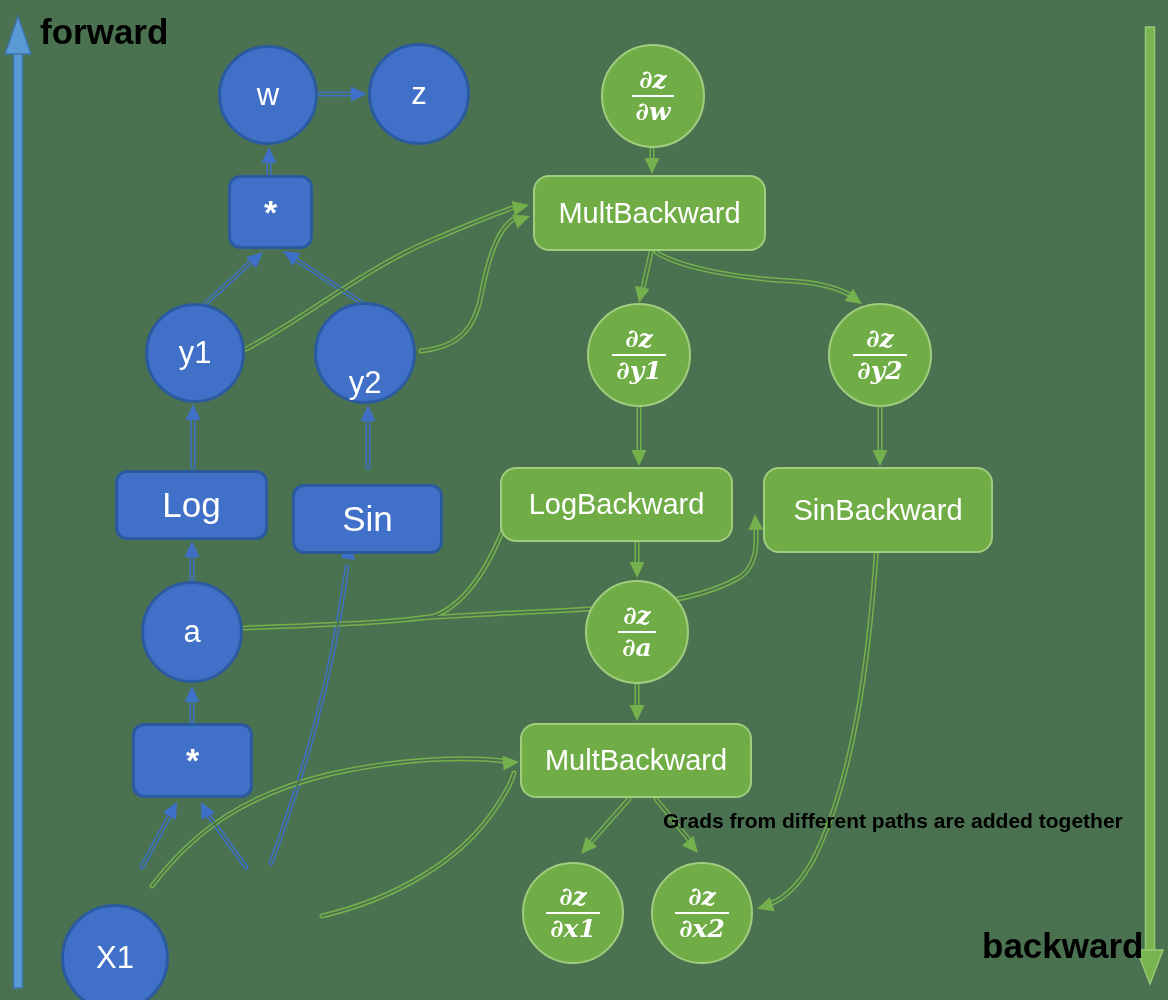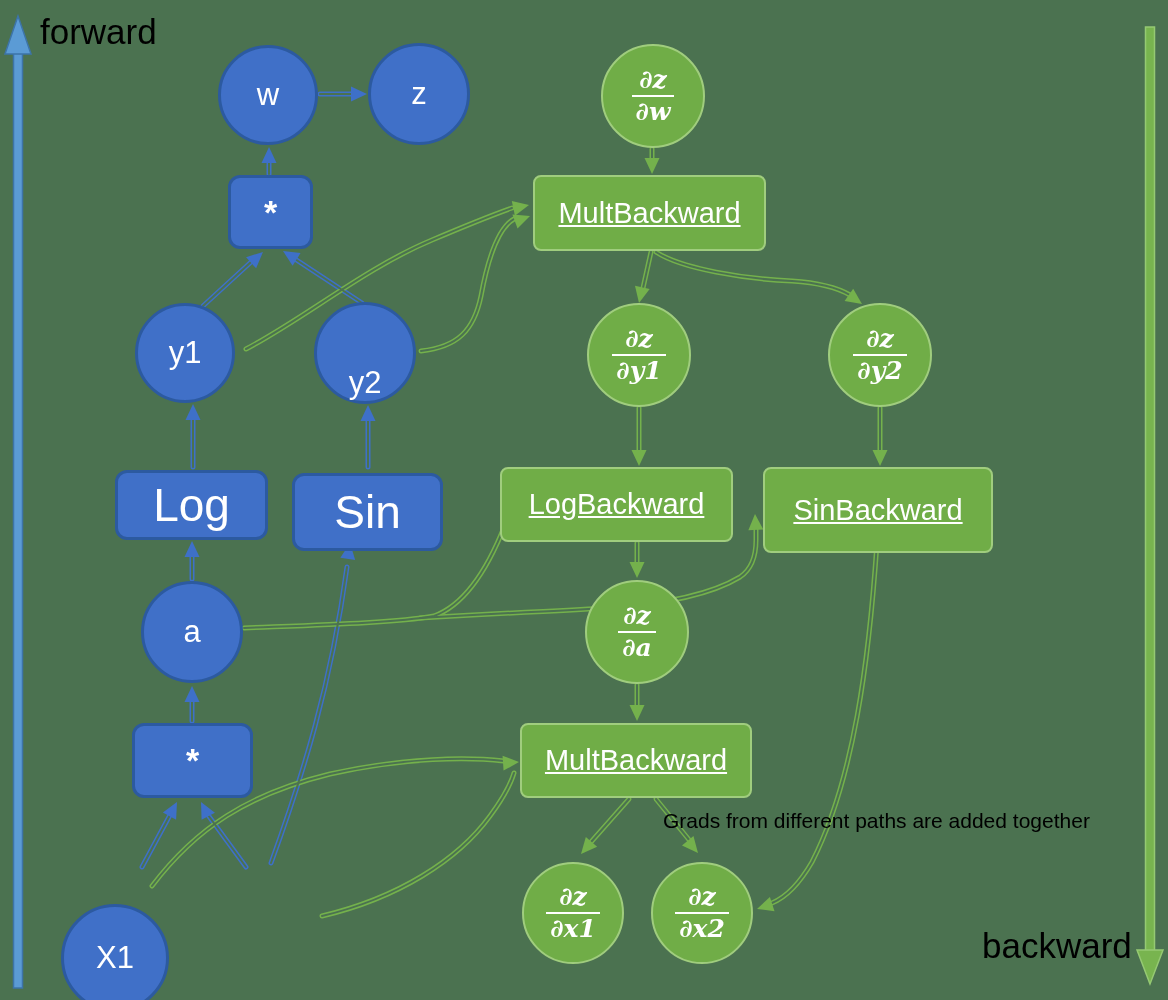--- a/index.html
+++ b/index.html
@@ -13,33 +13,33 @@
   #edge-svg{position:absolute;left:0;top:0;z-index:1;}
   #nodes-layer{position:absolute;left:0;top:0;width:100%;height:100%;z-index:2;}
   .node{
     position:absolute;display:flex;align-items:center;justify-content:center;
     color:#ffffff;box-sizing:border-box;text-align:center;
   }
   .node.circle{border-radius:50%;}
   .node.blue{background:var(--blueFill);border:3px solid var(--blueStroke);}
   .node.green{background:var(--greenFill);border:2px solid var(--greenStroke);}
   .node.box.blue{border-radius:12px;}
-  .node.box.green{border-radius:8px;text-decoration:underline;}
+  .node.box.green{border-radius:16px;}
   .lbl-circle{font-size:31px;}
   .lbl-op{font-size:34px;font-weight:bold;}
-  .lbl-fn{font-size:46px;}
+  .lbl-fn{font-size:35px;}
   .lbl-bk{font-size:29px;}
   .frac{
     display:flex;flex-direction:column;align-items:center;
     font-family:"DejaVu Serif",serif;font-style:italic;font-weight:bold;
     font-size:25px;line-height:1.12;color:#fff;
   }
   .frac .den{border-top:2.5px solid #fff;padding:1px 4px 0 4px;margin-top:1px;}
   .overlay-label{
-    position:absolute;color:#000;font-weight:normal;white-space:nowrap;z-index:3;
+    position:absolute;color:#000;font-weight:bold;white-space:nowrap;z-index:3;
   }
   #forward-label{left:40px;top:12px;font-size:35px;}
   #backward-label{left:982px;top:926px;font-size:35px;}
   #annotation{left:663px;top:809px;font-size:21px;}
 </style>
 </head>
 <body>
 
 <div id="stage" style="--background: #4b7250; --blueFill: #4070c8; --blueStroke: #2c5aa0; --blueEdge: #3e70c8; --greenFill: #70ad47; --greenStroke: #a0cd7e; --greenEdge: #74b14c; --fwdArrow: #5b9bd5; --fwdArrowStroke: #3d74a8; --bwdArrow: #78b44f; --bwdArrowStroke: #95c973;">
   <svg id="edge-svg" width="1168" height="1000">
@@ -131,30 +131,30 @@
   <div id="nodes-layer">
       <div class="node circle blue" style="left: 218px; top: 45px; width: 100px; height: 100px;">
         <span class="lbl-circle">w</span>
       </div>
       <div class="node circle blue" style="left: 368px; top: 43px; width: 102px; height: 102px;">
         <span class="lbl-circle">z</span>
       </div>
       <div class="node box blue" style="left: 228px; top: 175px; width: 85px; height: 74px;">
         <span class="lbl-op">*</span>
       </div>
-      <div class="node circle blue" style="left: 135px; top: 303px; width: 100px; height: 100px;">
+      <div class="node circle blue" style="left: 145px; top: 303px; width: 100px; height: 100px;">
         <span class="lbl-circle">y1</span>
       </div>
       <div class="node circle blue" style="left: 314px; top: 302px; width: 102px; height: 102px; align-items: flex-end;">
         <span class="lbl-circle">y2</span>
       </div>
       <div class="node box blue" style="left: 115px; top: 470px; width: 153px; height: 70px;">
         <span class="lbl-fn">Log</span>
       </div>
-      <div class="node box blue" style="left: 292px; top: 473px; width: 151px; height: 78px;">
+      <div class="node box blue" style="left: 292px; top: 484px; width: 151px; height: 70px;">
         <span class="lbl-fn">Sin</span>
       </div>
       <div class="node circle blue" style="left: 141px; top: 581px; width: 102px; height: 102px;">
         <span class="lbl-circle">a</span>
       </div>
       <div class="node box blue" style="left: 132px; top: 723px; width: 121px; height: 75px;">
         <span class="lbl-op">*</span>
       </div>
       <div class="node circle blue" style="left: 61px; top: 904px; width: 108px; height: 108px;">
         <span class="lbl-circle">X1</span>

